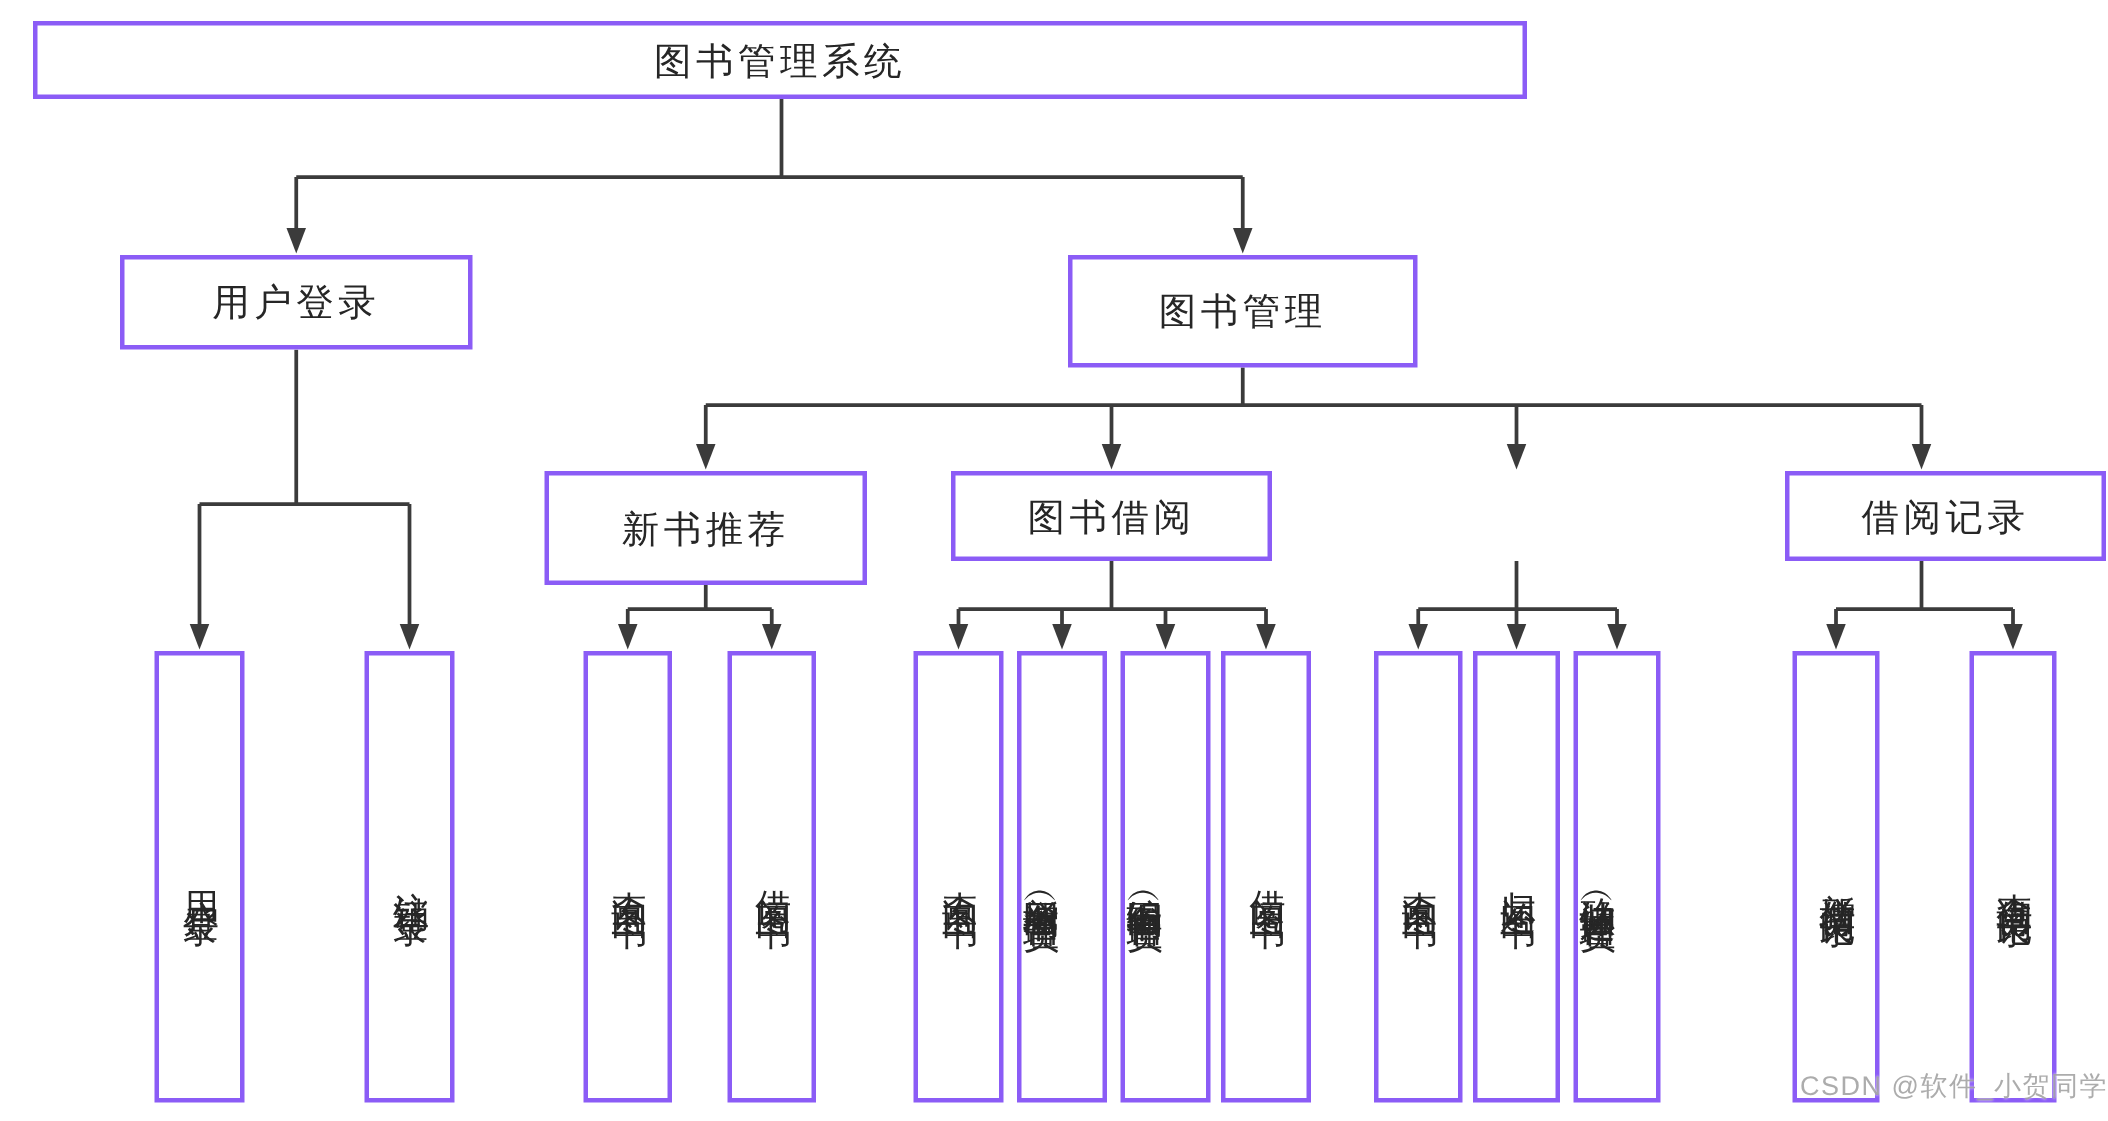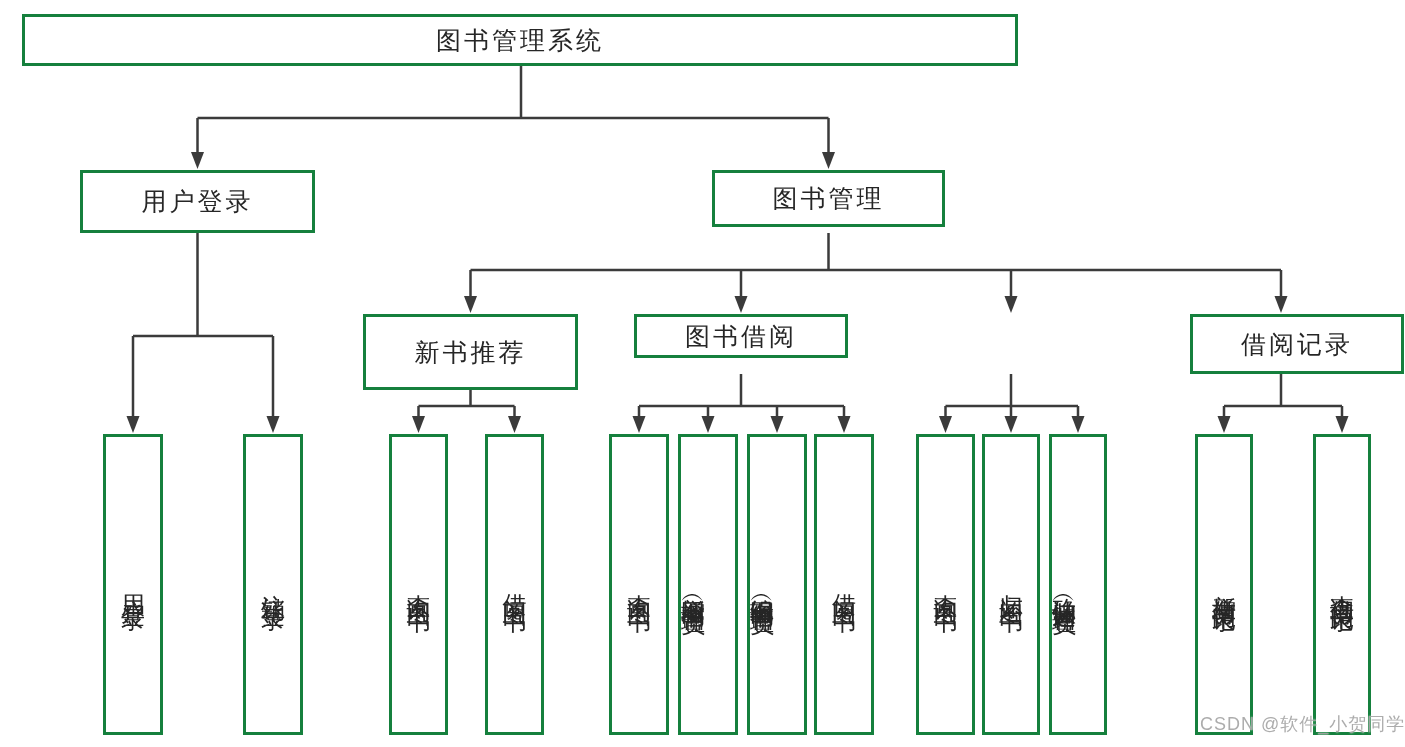--- a/index.html
+++ b/index.html
@@ -9,21 +9,21 @@
     height: 747px;
     background: #ffffff;
     overflow: hidden;
     font-family: "Liberation Sans", sans-serif;
     color: #262626;
   }
   .wires { position: absolute; left: 0; top: 0; z-index: 1; }
   .node {
     position: absolute;
     box-sizing: border-box;
-    border: 3px solid #15803d;
+    border: 3px solid #8b5cf6;
     background: #ffffff;
     display: flex;
     align-items: center;
     justify-content: center;
     z-index: 2;
   }
   .node .h-label {
     font-size: 25px;
     letter-spacing: 3px;
     white-space: nowrap;
@@ -96,28 +96,28 @@
     </g>
   </svg>
 
   <div class="node" style="left:22px; top:14px; width:996px; height:52px;">
     <span class="h-label">图书管理系统</span>
   </div>
 
   <div class="node" style="left:80px; top:170px; width:235px; height:63px;">
     <span class="h-label">用户登录</span>
   </div>
-  <div class="node" style="left:712px; top:170px; width:233px; height:57px;">
+  <div class="node" style="left:712px; top:170px; width:233px; height:75px;">
     <span class="h-label">图书管理</span>
   </div>
 
   <div class="node" style="left:363px; top:314px; width:215px; height:76px;">
     <span class="h-label">新书推荐</span>
   </div>
-  <div class="node" style="left:634px; top:314px; width:214px; height:44px;">
+  <div class="node" style="left:634px; top:314px; width:214px; height:60px;">
     <span class="h-label">图书借阅</span>
   </div>
   <div class="node" style="left:1174px; top:314px; width:214px; height:60px;margin-left:16px;">
     <span class="h-label">借阅记录</span>
   </div>
 
   <div class="node leaf" style="left:103px; top:434px; width:60px; height:301px;">
     <span class="v-label">用户登录</span>
   </div>
   <div class="node leaf" style="left:243px; top:434px; width:60px; height:301px;">

